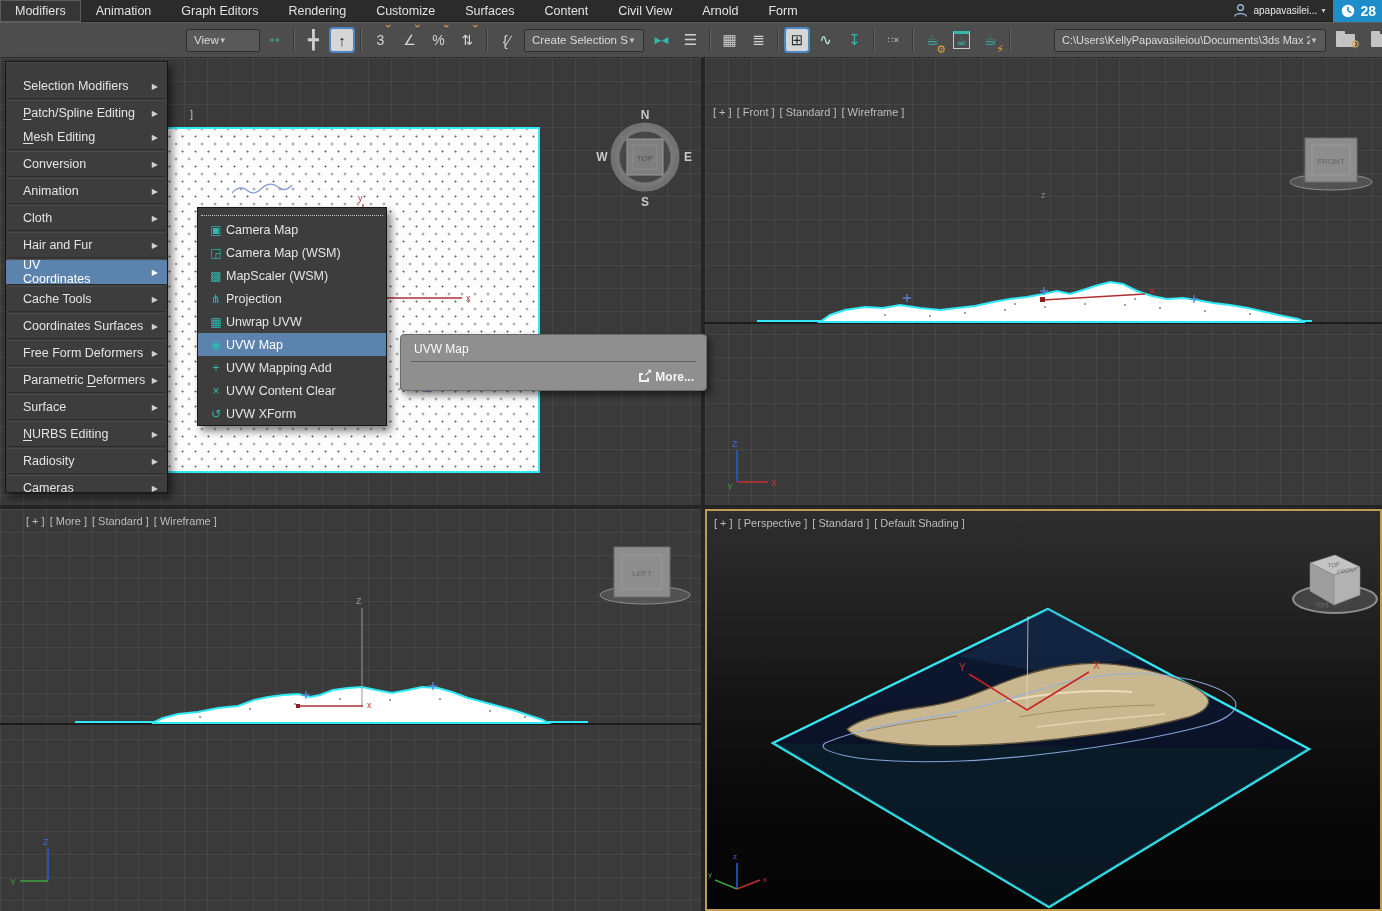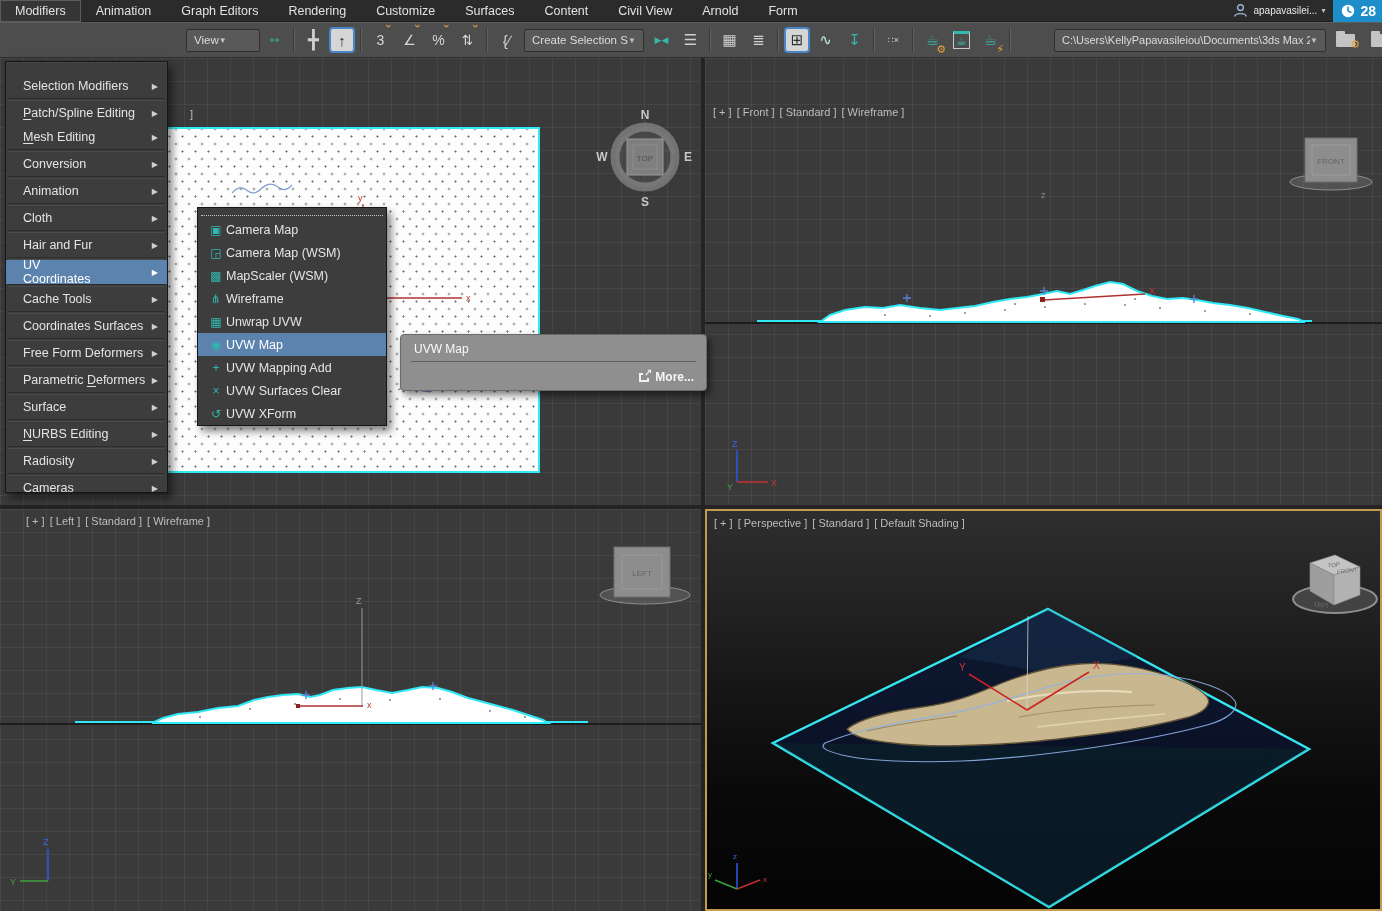--- a/index.html
+++ b/index.html
@@ -302,21 +302,21 @@
     <ellipse cx="46" cy="52" rx="41" ry="8" fill="rgba(140,140,140,0.3)" stroke="#8e8e8e"></ellipse>
     <rect x="20" y="8" width="52" height="44" fill="#8d8d8d" stroke="#6f6f6f"></rect>
     <rect x="27" y="15" width="38" height="30" fill="none" stroke="#9b9b9b"></rect>
     <text x="46" y="34" font-size="8" fill="#646464" text-anchor="middle">FRONT</text>
   </svg>
 </div>
 
 <div id="vp-bl" class="vp grid-bg">
   <div class="vp-label" id="left-label" style="left:26px;top:6px">
       <span class="vlseg">[ + ]</span>
-      <span class="vlseg">[ Left ]</span>
+      <span class="vlseg">[ More ]</span>
       <span class="vlseg">[ Standard ]</span>
       <span class="vlseg">[ Wireframe ]</span>
     </div>
   <div class="origin-line" style="top:214px"></div>
   <svg width="701" height="402" viewBox="0 0 701 402">
     <line x1="75" y1="213" x2="588" y2="213" stroke="#2fe9f6" stroke-width="2"></line>
     <polygon points="152,214 163,209 178,205 198,203 218,199 238,197 254,191 268,188 283,186 298,185 310,188 320,186 333,181 348,179 362,178 376,181 392,184 408,181 422,178 438,179 452,183 468,189 483,193 498,197 513,201 528,206 543,211 548,214" fill="#ffffff" stroke="#2fe9f6" stroke-width="2"></polygon>
     <g fill="#2b2b2b">
       <circle cx="200" cy="208" r="0.8"></circle>
         <circle cx="250" cy="200" r="0.8"></circle>
@@ -496,37 +496,37 @@
       <div class="srow">
         <span class="sicon">◲</span>
         <span class="slabel">Camera Map (WSM)</span>
       </div>
       <div class="srow">
         <span class="sicon">▩</span>
         <span class="slabel">MapScaler (WSM)</span>
       </div>
       <div class="srow">
         <span class="sicon">⋔</span>
-        <span class="slabel">Wireframe</span>
+        <span class="slabel">Projection</span>
       </div>
       <div class="srow">
         <span class="sicon">▦</span>
         <span class="slabel">Unwrap UVW</span>
       </div>
       <div class="srow hl">
         <span class="sicon">◉</span>
         <span class="slabel">UVW Map</span>
       </div>
       <div class="srow">
         <span class="sicon">+</span>
         <span class="slabel">UVW Mapping Add</span>
       </div>
       <div class="srow">
         <span class="sicon">×</span>
-        <span class="slabel">UVW Surfaces Clear</span>
+        <span class="slabel">UVW Content Clear</span>
       </div>
       <div class="srow">
         <span class="sicon">↺</span>
         <span class="slabel">UVW XForm</span>
       </div>
     </div>
 </div>
 
 <div id="tooltip">
   <div id="tooltip-title">UVW Map</div>

